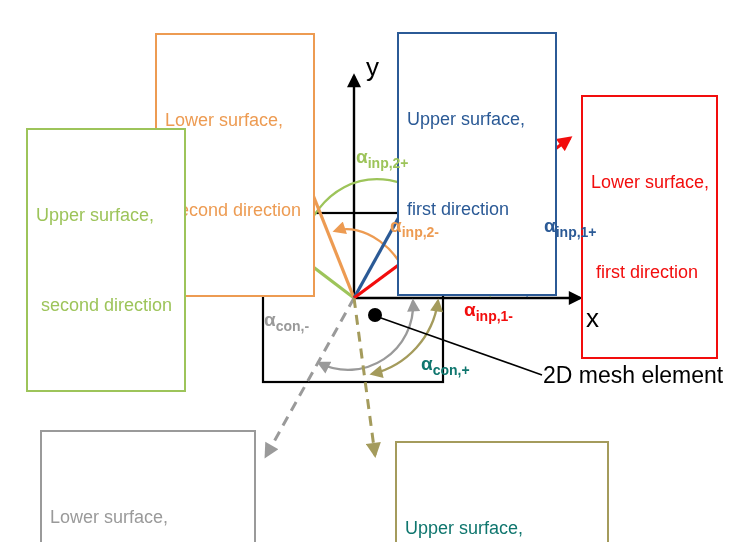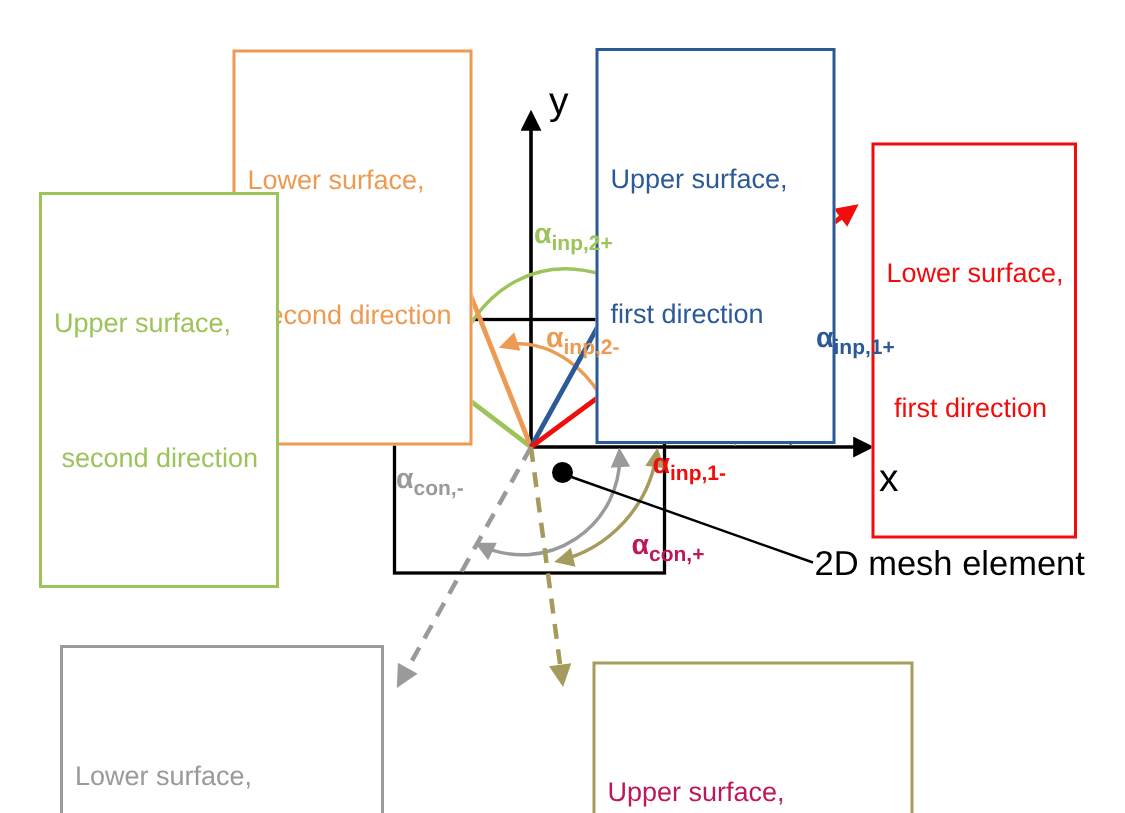--- a/index.html
+++ b/index.html
@@ -10,21 +10,21 @@
        padding:10px 8px;font-size:18px;line-height:30px;white-space:pre;}
   .ang{position:absolute;font-size:19px;font-weight:bold;white-space:pre;}
   .ang sub{font-size:14px;line-height:0;text-align:right;}
   .axis-label{position:absolute;font-size:26px;color:#000;}
   .mesh-label{position:absolute;font-size:23px;color:#000;white-space:pre;}
   .c-orange{color:#ED9B52;border-color:#ED9B52;}
   .c-blue{color:#2B5A96;border-color:#2B5A96;}
   .c-red{color:#F20D0D;border-color:#F20D0D;}
   .c-green{color:#9DC45A;border-color:#9DC45A;}
   .c-gray{color:#9A9A9A;border-color:#9A9A9A;}
-  .c-olive{color:#be185d;border-color:#A49B5C;}
+  .c-olive{color:#0f766e;border-color:#A49B5C;}
 </style>
 </head>
 <body>
 
 <div id="stage">
 
   <svg id="fig" width="750" height="542" viewBox="0 0 750 542">
     <defs>
       <marker id="mX" markerUnits="userSpaceOnUse" markerWidth="20" markerHeight="14" viewBox="0 0 10 10" refX="8" refY="5" orient="auto">
           <path d="M0,0L10,5L0,10Z" fill="#000000"></path>
@@ -135,23 +135,23 @@
     <div>Lower surface,</div>
     
   </div>
 
   <div class="box c-olive" style="left:395px;top:441px;width:214px;">
     <div>Upper surface,</div>
     
   </div>
 
   <div class="ang c-green" style="left:356px;top:146px;"><span>α</span><sub>inp,2+</sub></div>
-  <div class="ang c-orange" style="left:364px;top:215px;"><span>α</span><sub>inp,2-</sub></div>
+  <div class="ang c-orange" style="left:390px;top:215px;"><span>α</span><sub>inp,2-</sub></div>
   <div class="ang c-blue" style="left:544px;top:215px;"><span>α</span><sub>inp,1+</sub></div>
-  <div class="ang c-red" style="left:435px;top:299px;"><span>α</span><sub>inp,1-</sub></div>
+  <div class="ang c-red" style="left:464px;top:299px;"><span>α</span><sub>inp,1-</sub></div>
   <div class="ang c-gray" style="left:264px;top:309px;"><span>α</span><sub>con,-</sub></div>
   <div class="ang c-olive" style="left:421px;top:353px;"><span>α</span><sub>con,+</sub></div>
 
   <div class="axis-label" style="left:366px;top:52px;">y</div>
   <div class="axis-label" style="left:586px;top:303px;">x</div>
 
   <div class="mesh-label" style="left:543px;top:362px;">2D mesh element</div>
 
 </div>
 

